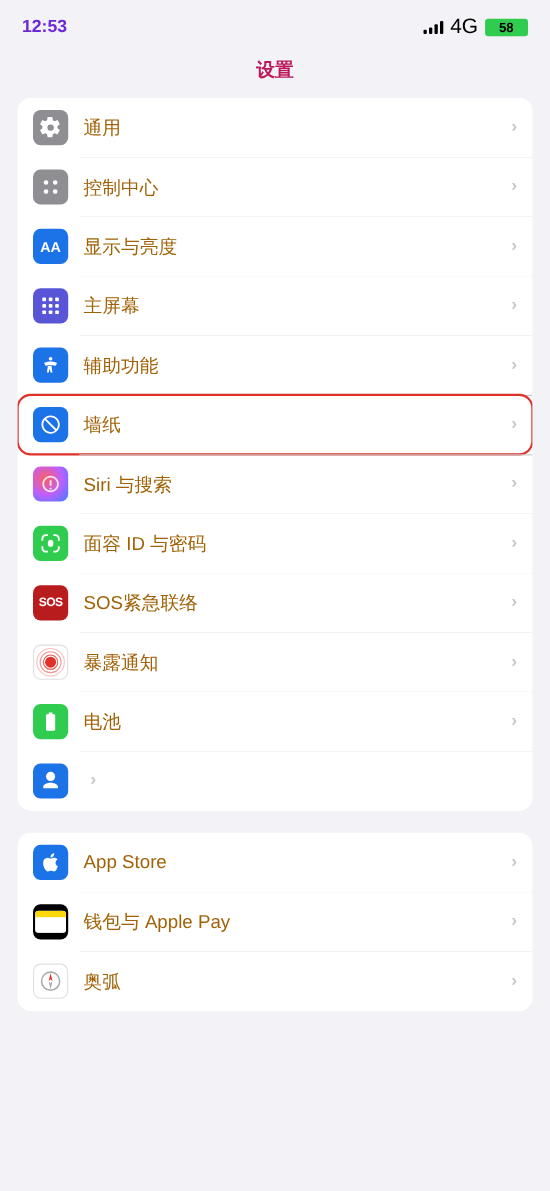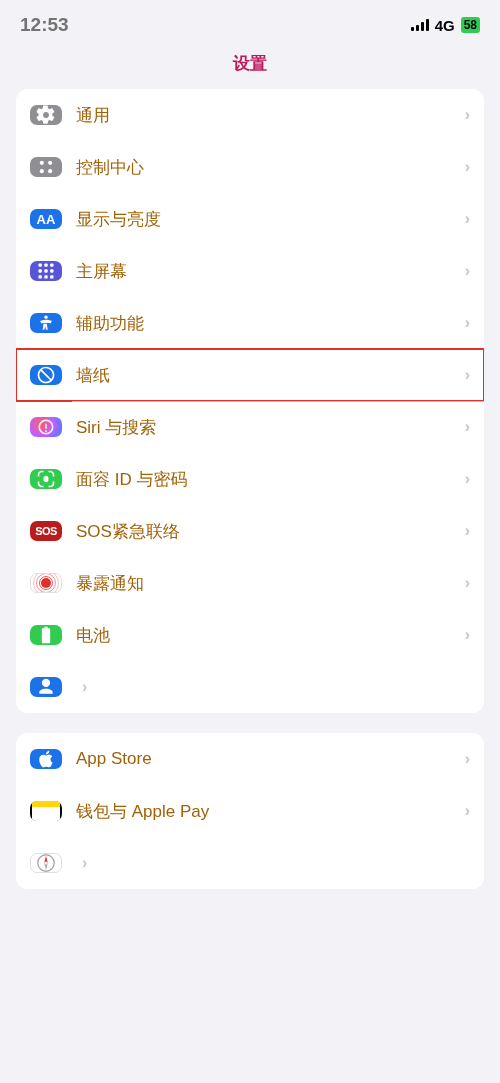--- a/index.html
+++ b/index.html
@@ -14,23 +14,23 @@
 
     
     .status-bar {
       display: flex;
       justify-content: space-between;
       align-items: center;
       padding: 14px 20px 8px 20px;
       background: #f2f2f7;
     }
     .status-time {
-      font-size: 19px;
+      font-size: 16px;
       font-weight: 600;
-      color: #737373;
+      color: #6d28d9;
     }
     .status-icons {
       display: flex;
       align-items: center;
       gap: 6px;
     }
     .signal-bars {
       display: flex;
       align-items: flex-end;
       gap: 2px;
@@ -39,36 +39,36 @@
     .signal-bar {
       width: 3px;
       background: #000;
       border-radius: 1px;
     }
     .signal-bar:nth-child(1) { height: 4px; }
     .signal-bar:nth-child(2) { height: 6px; }
     .signal-bar:nth-child(3) { height: 9px; }
     .signal-bar:nth-child(4) { height: 12px; }
     .network-type {
-      font-size: 15px;
-      font-weight: 700;
+      font-size: 19px;
+      font-weight: 400;
       color: #000;
     }
     .battery-container {
       display: flex;
       align-items: center;
       gap: 2px;
     }
     .battery-label {
       font-size: 12px;
       font-weight: 600;
       color: #000;
       background: #30cc4f;
       border-radius: 3px;
-      padding: 1px 3px;
+      padding: 1px 13px;
     }
 
     
     .page-title-bar {
       background: #f2f2f7;
       text-align: center;
       padding: 8px 0 14px 0;
     }
     .page-title {
       font-size: 17px;
@@ -99,27 +99,27 @@
       bottom: 0;
       left: 56px;
       right: 0;
       height: 0.5px;
       background: #c6c6c8;
     }
     .settings-row.highlighted {
       background: #fff;
       outline: 2px solid #e0302a;
       outline-offset: -1px;
-      border-radius: 0;
+      border-radius: 12px;
       z-index: 1;
     }
 
     .row-icon {
       width: 32px;
-      height: 20px;
+      height: 32px;
       border-radius: 7px;
       margin-right: 14px;
       flex-shrink: 0;
       display: flex;
       align-items: center;
       justify-content: center;
       overflow: hidden;
     }
     .row-label {
       flex: 1;
@@ -389,16 +389,17 @@
   </div>
 
   <div class="settings-row" style="overflow:hidden;">
     <div class="row-icon icon-compass">
       <svg viewBox="0 0 24 24" width="22" height="22">
           <circle cx="12" cy="12" r="9" stroke="#aaa" stroke-width="1.5" fill="none"></circle>
           <polygon points="12,4 14,12 12,10 10,12" fill="#e0302a"></polygon>
           <polygon points="12,20 14,12 12,14 10,12" fill="#aaa"></polygon>
         </svg>
     </div>
+    <span class="row-label">奥弧</span>
     <span class="row-chevron">›</span>
   </div>
 
 </div>
 
 </body></html>

